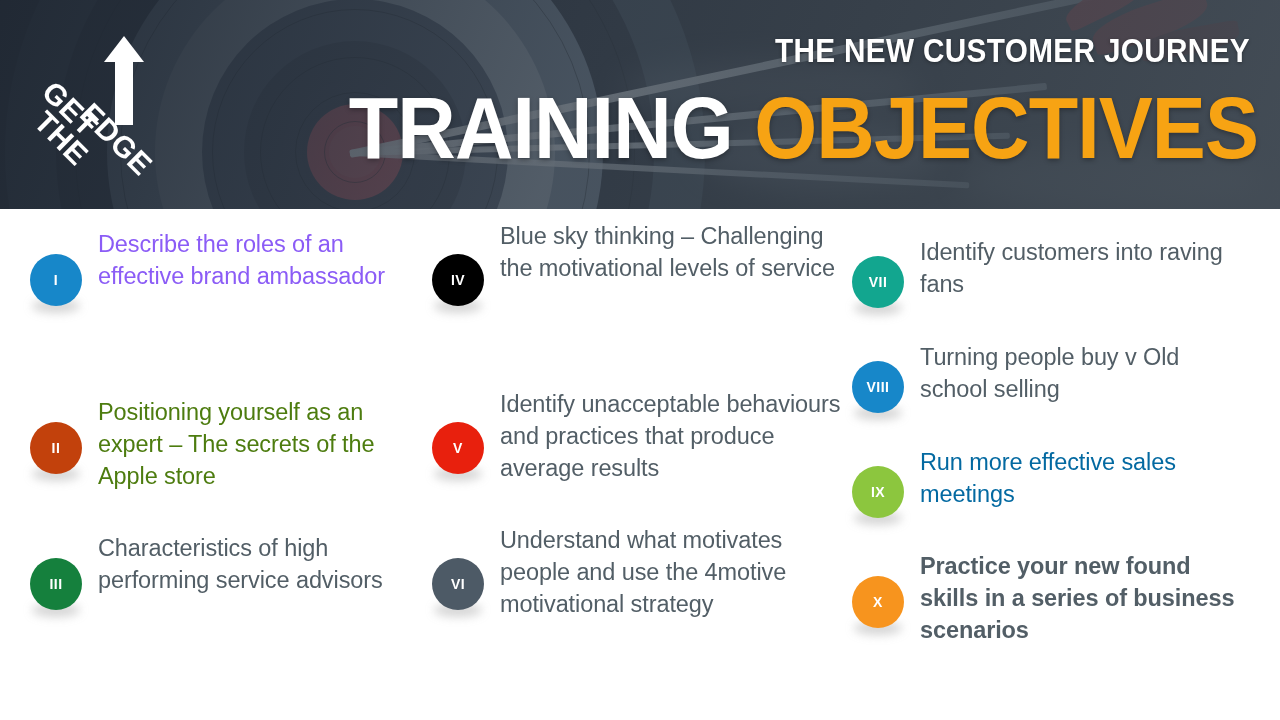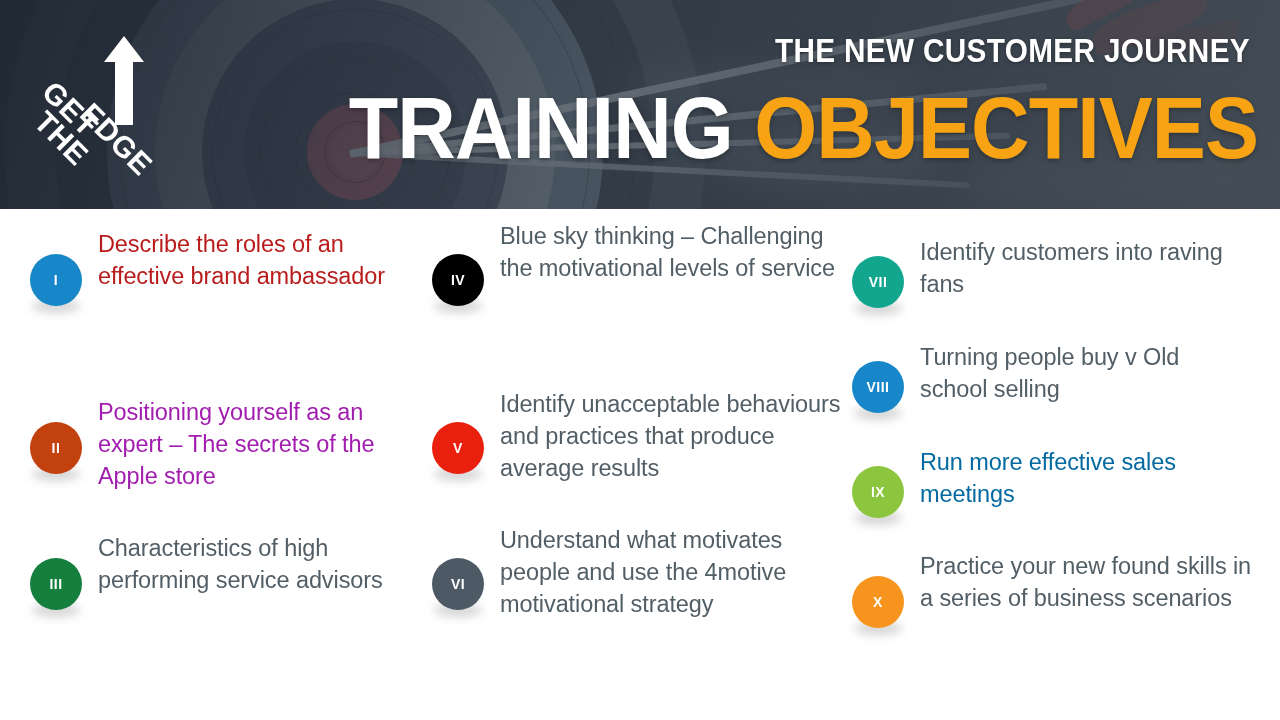--- a/index.html
+++ b/index.html
@@ -279,28 +279,28 @@
     </div>
   </div>
 
   <div class="columns">
     <div class="col col1">
         <div class="item" style="top: 45px; left: 0px; width: 100%;">
           <div class="badge-wrap">
             <div class="badge-shadow"></div>
             <div class="badge" style="background: rgb(23, 135, 201);">I</div>
           </div>
-          <div class="item-text" style="margin-top: -26px; color: #b91c1c;">Describe the roles of an effective brand ambassador</div>
+          <div class="item-text" style="margin-top: -26px; color: #8b5cf6;">Describe the roles of an effective brand ambassador</div>
         </div>
         <div class="item" style="top: 213px; left: 0px; width: 100%;">
           <div class="badge-wrap">
             <div class="badge-shadow"></div>
             <div class="badge" style="background: #c2410c;">II</div>
           </div>
-          <div class="item-text" style="margin-top: -26px; color: #a21caf;">Positioning yourself as an expert – The secrets of the Apple store</div>
+          <div class="item-text" style="margin-top: -26px; color: #4d7c0f;">Positioning yourself as an expert – The secrets of the Apple store</div>
         </div>
         <div class="item" style="top: 349px; left: 0px; width: 100%;">
           <div class="badge-wrap">
             <div class="badge-shadow"></div>
             <div class="badge" style="background: #15803d;">III</div>
           </div>
           <div class="item-text" style="margin-top: -26px; color: rgb(82, 94, 102);">Characteristics of high performing service advisors</div>
         </div>
       </div>
     <div class="col col2">
@@ -346,18 +346,18 @@
             <div class="badge-shadow"></div>
             <div class="badge" style="background: rgb(140, 198, 62);">IX</div>
           </div>
           <div class="item-text" style="margin-top: -20px; color: #0369a1;">Run more effective sales meetings</div>
         </div>
         <div class="item" style="top: 367px; left: 0px; width: 100%;">
           <div class="badge-wrap">
             <div class="badge-shadow"></div>
             <div class="badge" style="background: rgb(247, 148, 30);">X</div>
           </div>
-          <div class="item-text" style="margin-top: -26px; color: rgb(82, 94, 102);">Practice your new found skills in a series of business scenarios</div>
+          <div class="item-text" style="margin-top: -26px; color: rgb(82, 94, 102); font-weight: bold;">Practice your new found skills in a series of business scenarios</div>
         </div>
       </div>
   </div>
 
 </div>
 
 </body></html>

